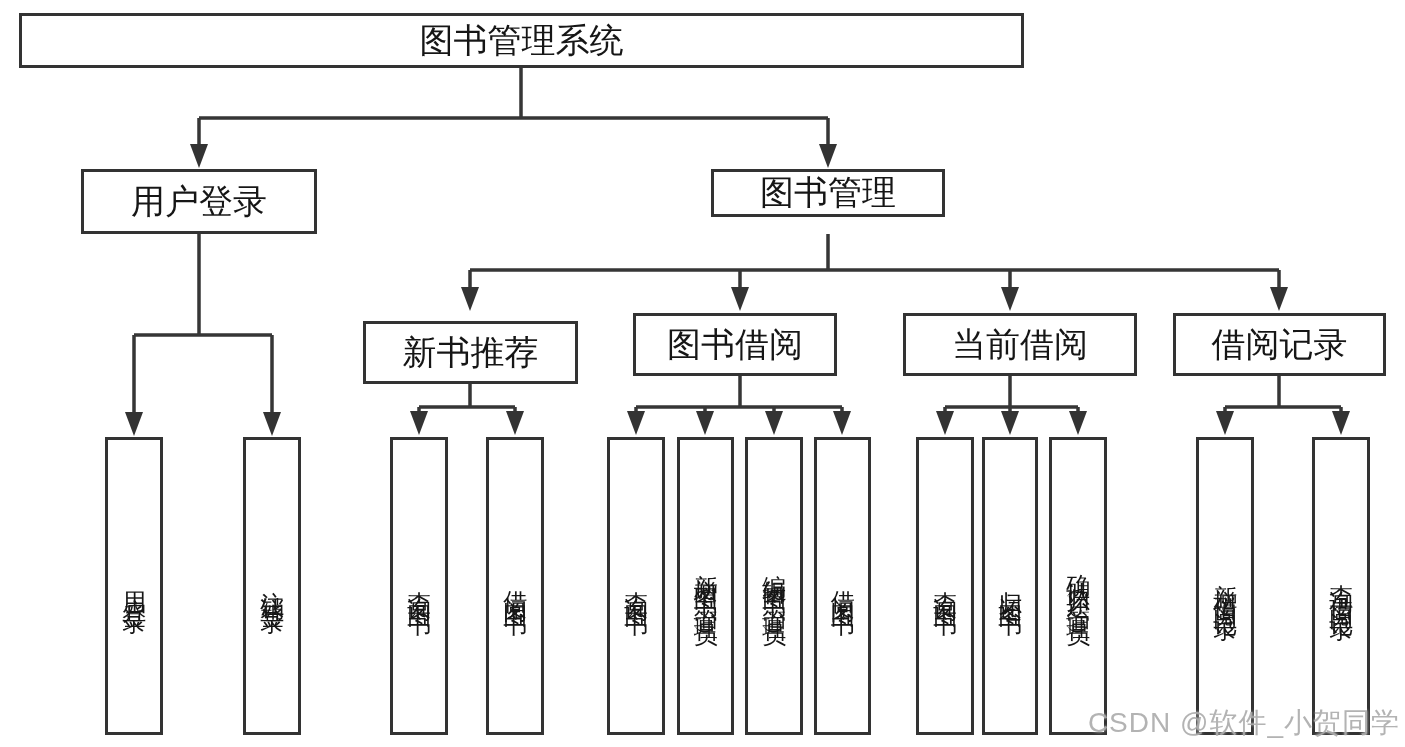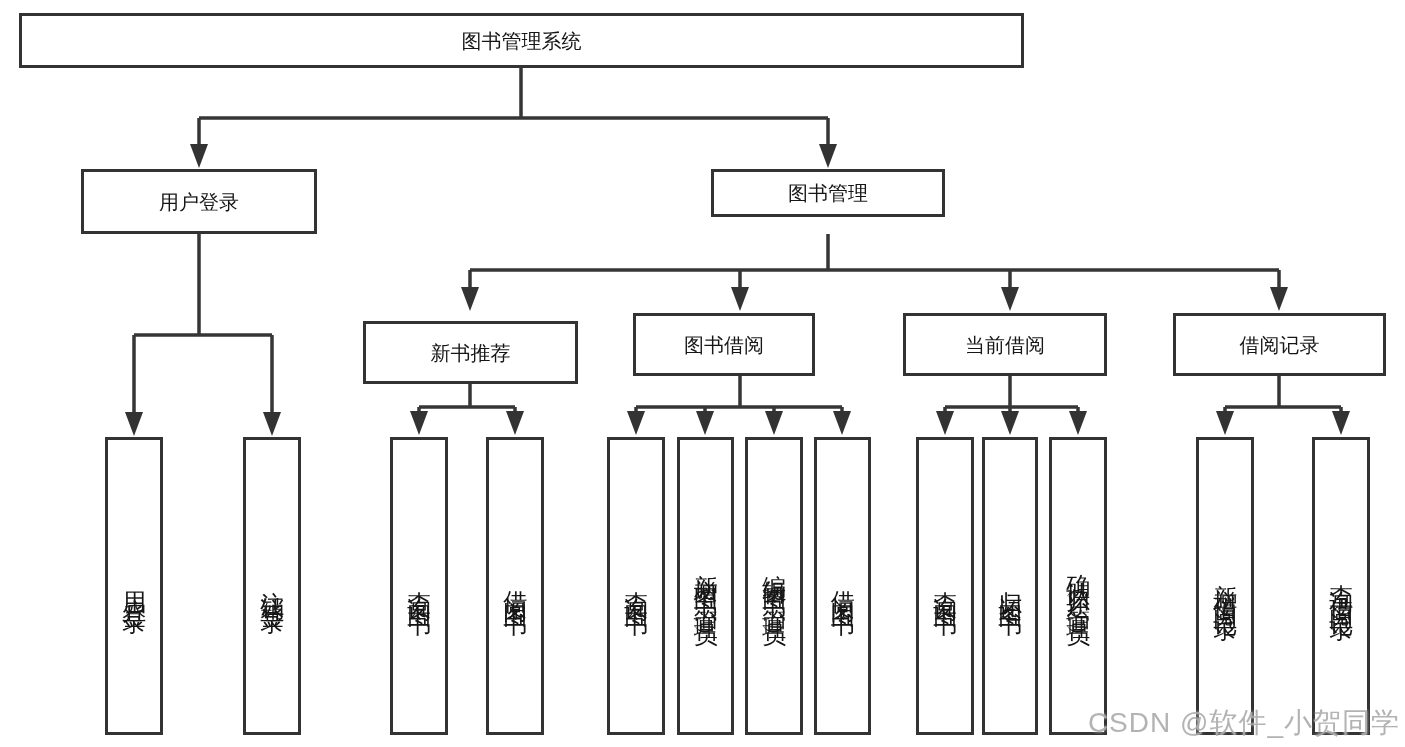--- a/index.html
+++ b/index.html
@@ -25,21 +25,21 @@
   .connectors .ah { fill: #333333; stroke: none; }
   .node {
     position: absolute;
     box-sizing: border-box;
     background: #ffffff;
     border: 3px solid #333333;
     display: flex;
     align-items: center;
     justify-content: center;
     color: #161616;
-    font-size: 20px;
+    font-size: 34px;
     line-height: 1.1;
     z-index: 2;
     white-space: nowrap;
   }
   .v-node {
     writing-mode: vertical-rl;
     text-orientation: mixed;
     font-size: 24px;
     letter-spacing: 7px;
     white-space: normal;
@@ -95,22 +95,22 @@
     <polygon class="ah" points="1225,435 1216,411 1234,411"></polygon>
     <polygon class="ah" points="1341,435 1332,411 1350,411"></polygon>
   </svg>
 
   <div class="node" style="left:19px; top:13px; width:1005px; height:55px;">图书管理系统</div>
 
   <div class="node" style="left:81px; top:169px; width:236px; height:65px;">用户登录</div>
   <div class="node" style="left:711px; top:169px; width:234px; height:48px;">图书管理</div>
 
   <div class="node" style="left:363px; top:313px; width:215px; height:63px;margin-top:8px;">新书推荐</div>
-  <div class="node" style="left:633px; top:313px; width:182px; height:63px;">图书借阅</div>
-  <div class="node" style="left:903px; top:313px; width:204px; height:63px;">当前借阅</div>
+  <div class="node" style="left:633px; top:313px; width:204px; height:63px;">图书借阅</div>
+  <div class="node" style="left:903px; top:313px; width:234px; height:63px;">当前借阅</div>
   <div class="node" style="left:1173px; top:313px; width:213px; height:63px;">借阅记录</div>
 
   <div class="node v-node" style="left:105px; top:437px; width:58px; height:298px;">用户登录</div>
   <div class="node v-node" style="left:243px; top:437px; width:58px; height:298px;">注销登录</div>
 
   <div class="node v-node" style="left:390px; top:437px; width:58px; height:298px;">查询图书</div>
   <div class="node v-node" style="left:486px; top:437px; width:58px; height:298px;">借阅图书</div>
 
   <div class="node v-node" style="left:607px; top:437px; width:58px; height:298px;">查询图书</div>
   <div class="node v-node" style="left:677px; top:437px; width:57px; height:298px;">新增图书（管理员）</div>

